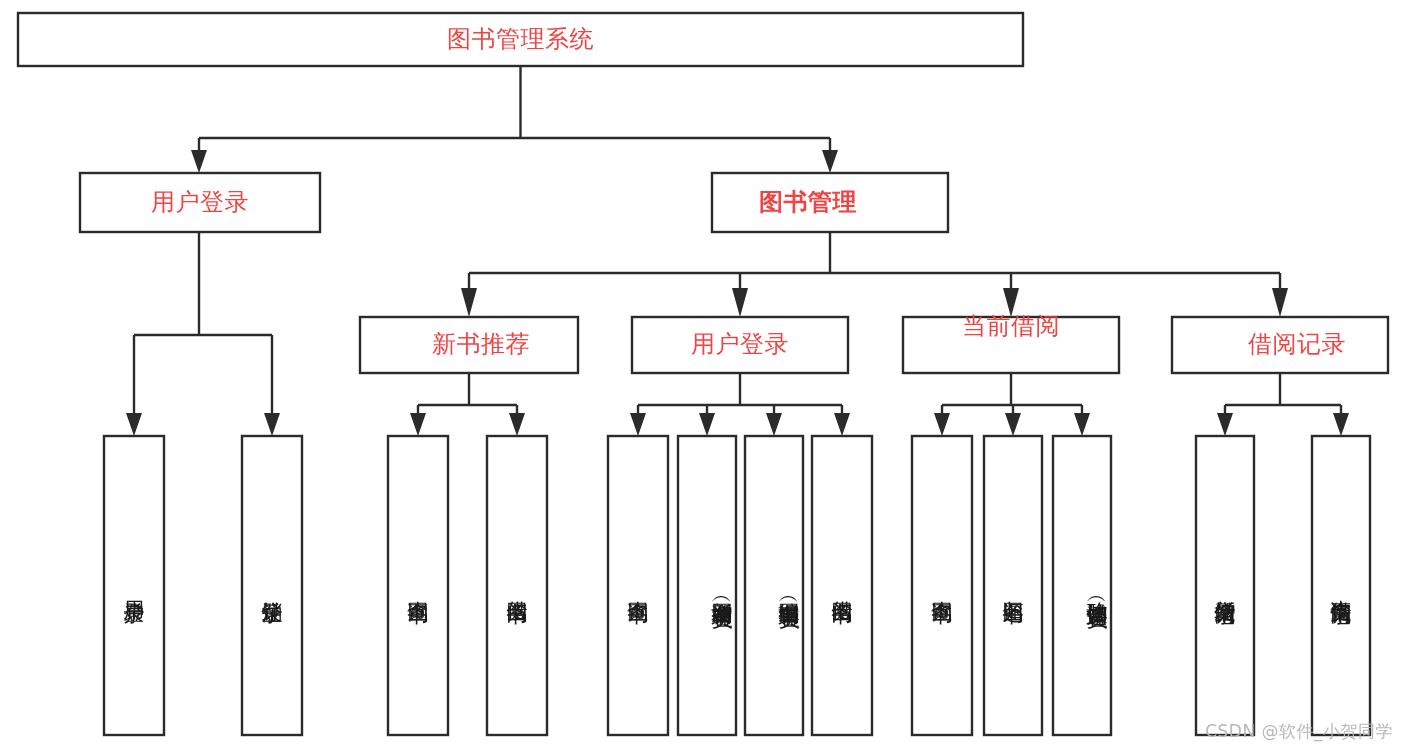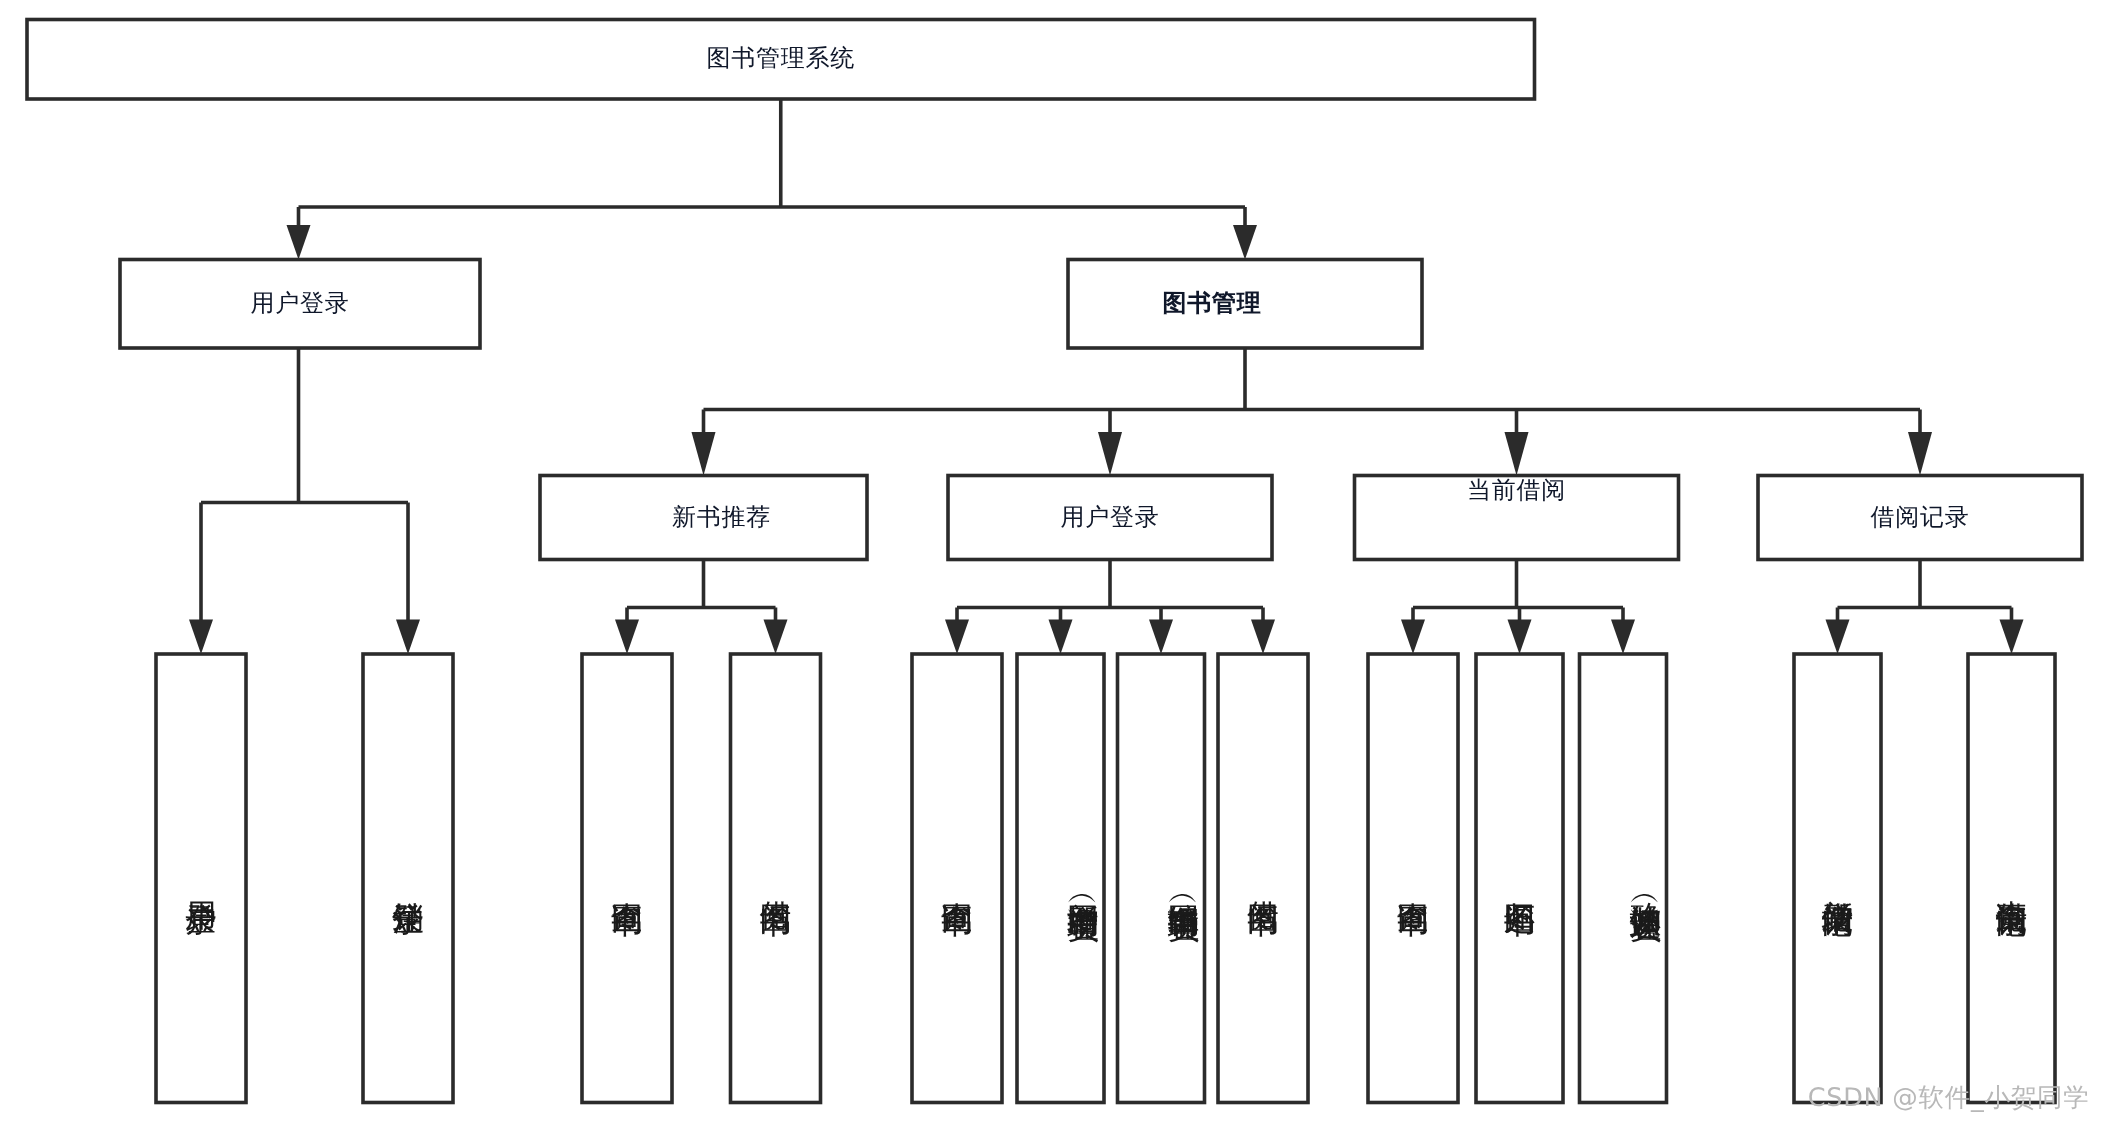--- a/index.html
+++ b/index.html
@@ -40,22 +40,22 @@
   .arrow-head {
     fill: #2b2b2b;
     stroke: none;
   }
   .node-label-h {
     position: absolute;
     display: flex;
     align-items: center;
     justify-content: center;
     text-align: right;
-    color: #0f172a;
-    font-size: 16px;
+    color: #ef4444;
+    font-size: 24px;
     line-height: 1.15;
     letter-spacing: 0.5px;
     pointer-events: none;
   }
   .node-label-v {
     position: absolute;
     display: flex;
     align-items: center;
     justify-content: center;
     color: #1a1a1a;
@@ -172,21 +172,21 @@
   </svg>
 
   <div class="node-label-h" style="left:18px; top:13px; width:1005px; height:53px;">图书管理系统</div>
 
   <div class="node-label-h" style="left:80px; top:173px; width:240px; height:59px;">用户登录</div>
   <div class="node-label-h" style="left:712px; top:173px; width:192px; height:59px;font-weight:bold;">图书管理</div>
 
   <div class="node-label-h" style="left:360px; top:317px; width:242px; height:56px;">新书推荐</div>
   <div class="node-label-h" style="left:632px; top:317px; width:216px; height:56px;">用户登录</div>
   <div class="node-label-h" style="left:903px; top:299px; width:216px; height:56px;">当前借阅</div>
-  <div class="node-label-h" style="left:1172px; top:317px; width:216px; height:56px;">借阅记录</div>
+  <div class="node-label-h" style="left:1172px; top:317px; width:216px; height:56px;padding-left:17px;">借阅记录</div>
 
   <div class="node-label-v" style="left:104px; top:436px; width:60px; height:299px;">用户登录</div>
   <div class="node-label-v" style="left:242px; top:436px; width:60px; height:299px;">注销登录</div>
 
   <div class="node-label-v" style="left:388px; top:436px; width:60px; height:299px;">查询图书</div>
   <div class="node-label-v" style="left:487px; top:436px; width:60px; height:299px;">借阅图书</div>
 
   <div class="node-label-v" style="left:608px; top:436px; width:60px; height:299px;">查询图书</div>
   <div class="node-label-v" style="left:678px; top:436px; width:58px; height:299px; align-items:flex-start; padding-top:8px; box-sizing:border-box;">新增图书（管理员）</div>
   <div class="node-label-v" style="left:745px; top:436px; width:58px; height:299px; align-items:flex-start; padding-top:8px; box-sizing:border-box;">编辑图书（管理员）</div>

